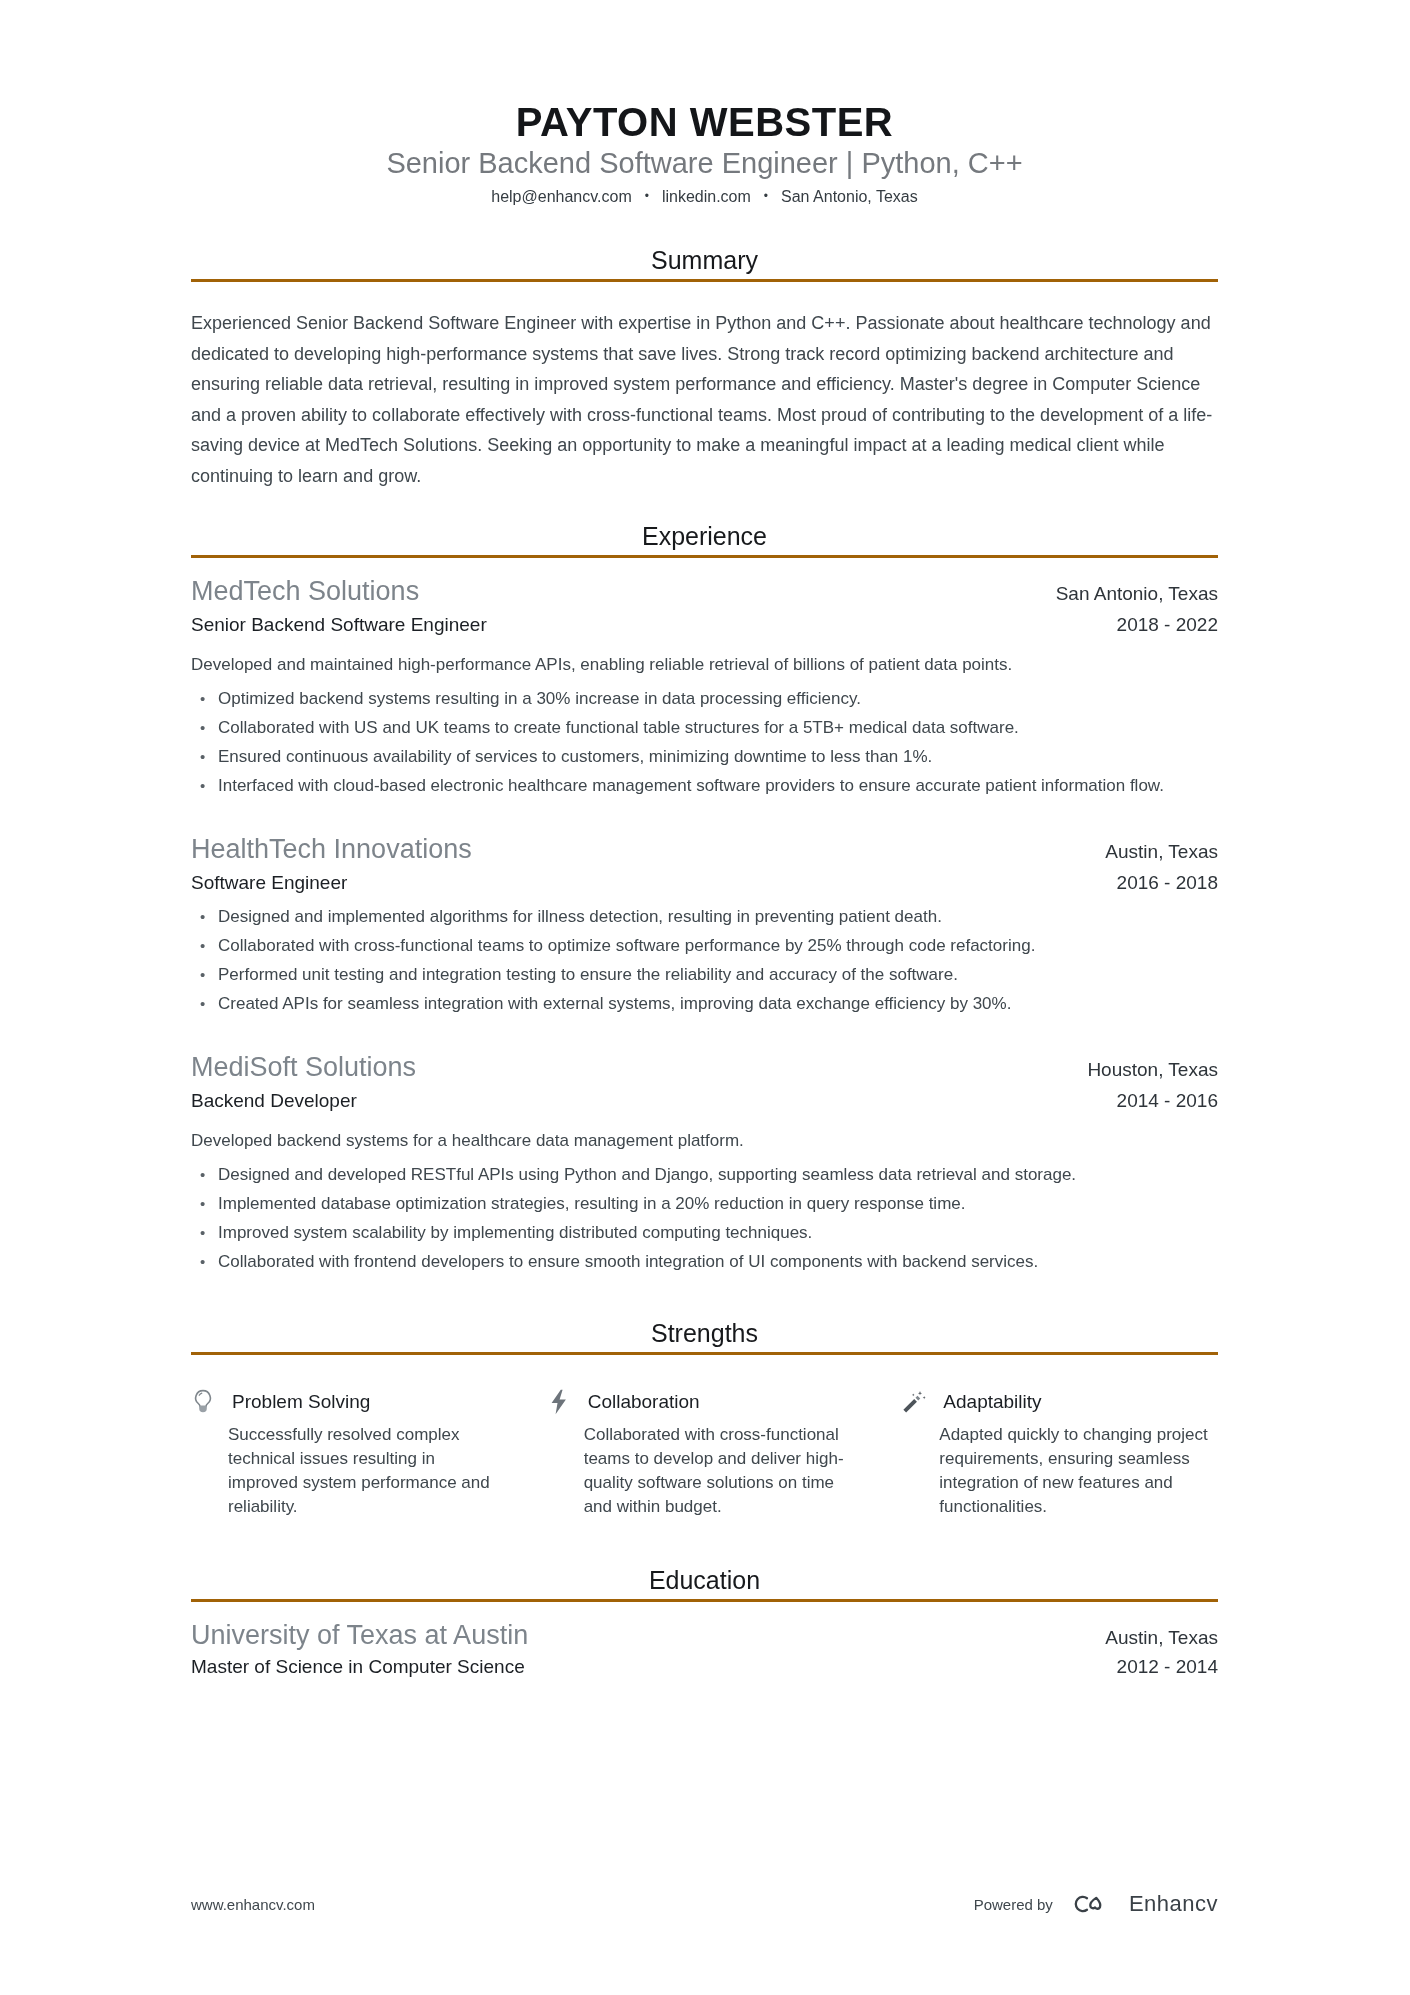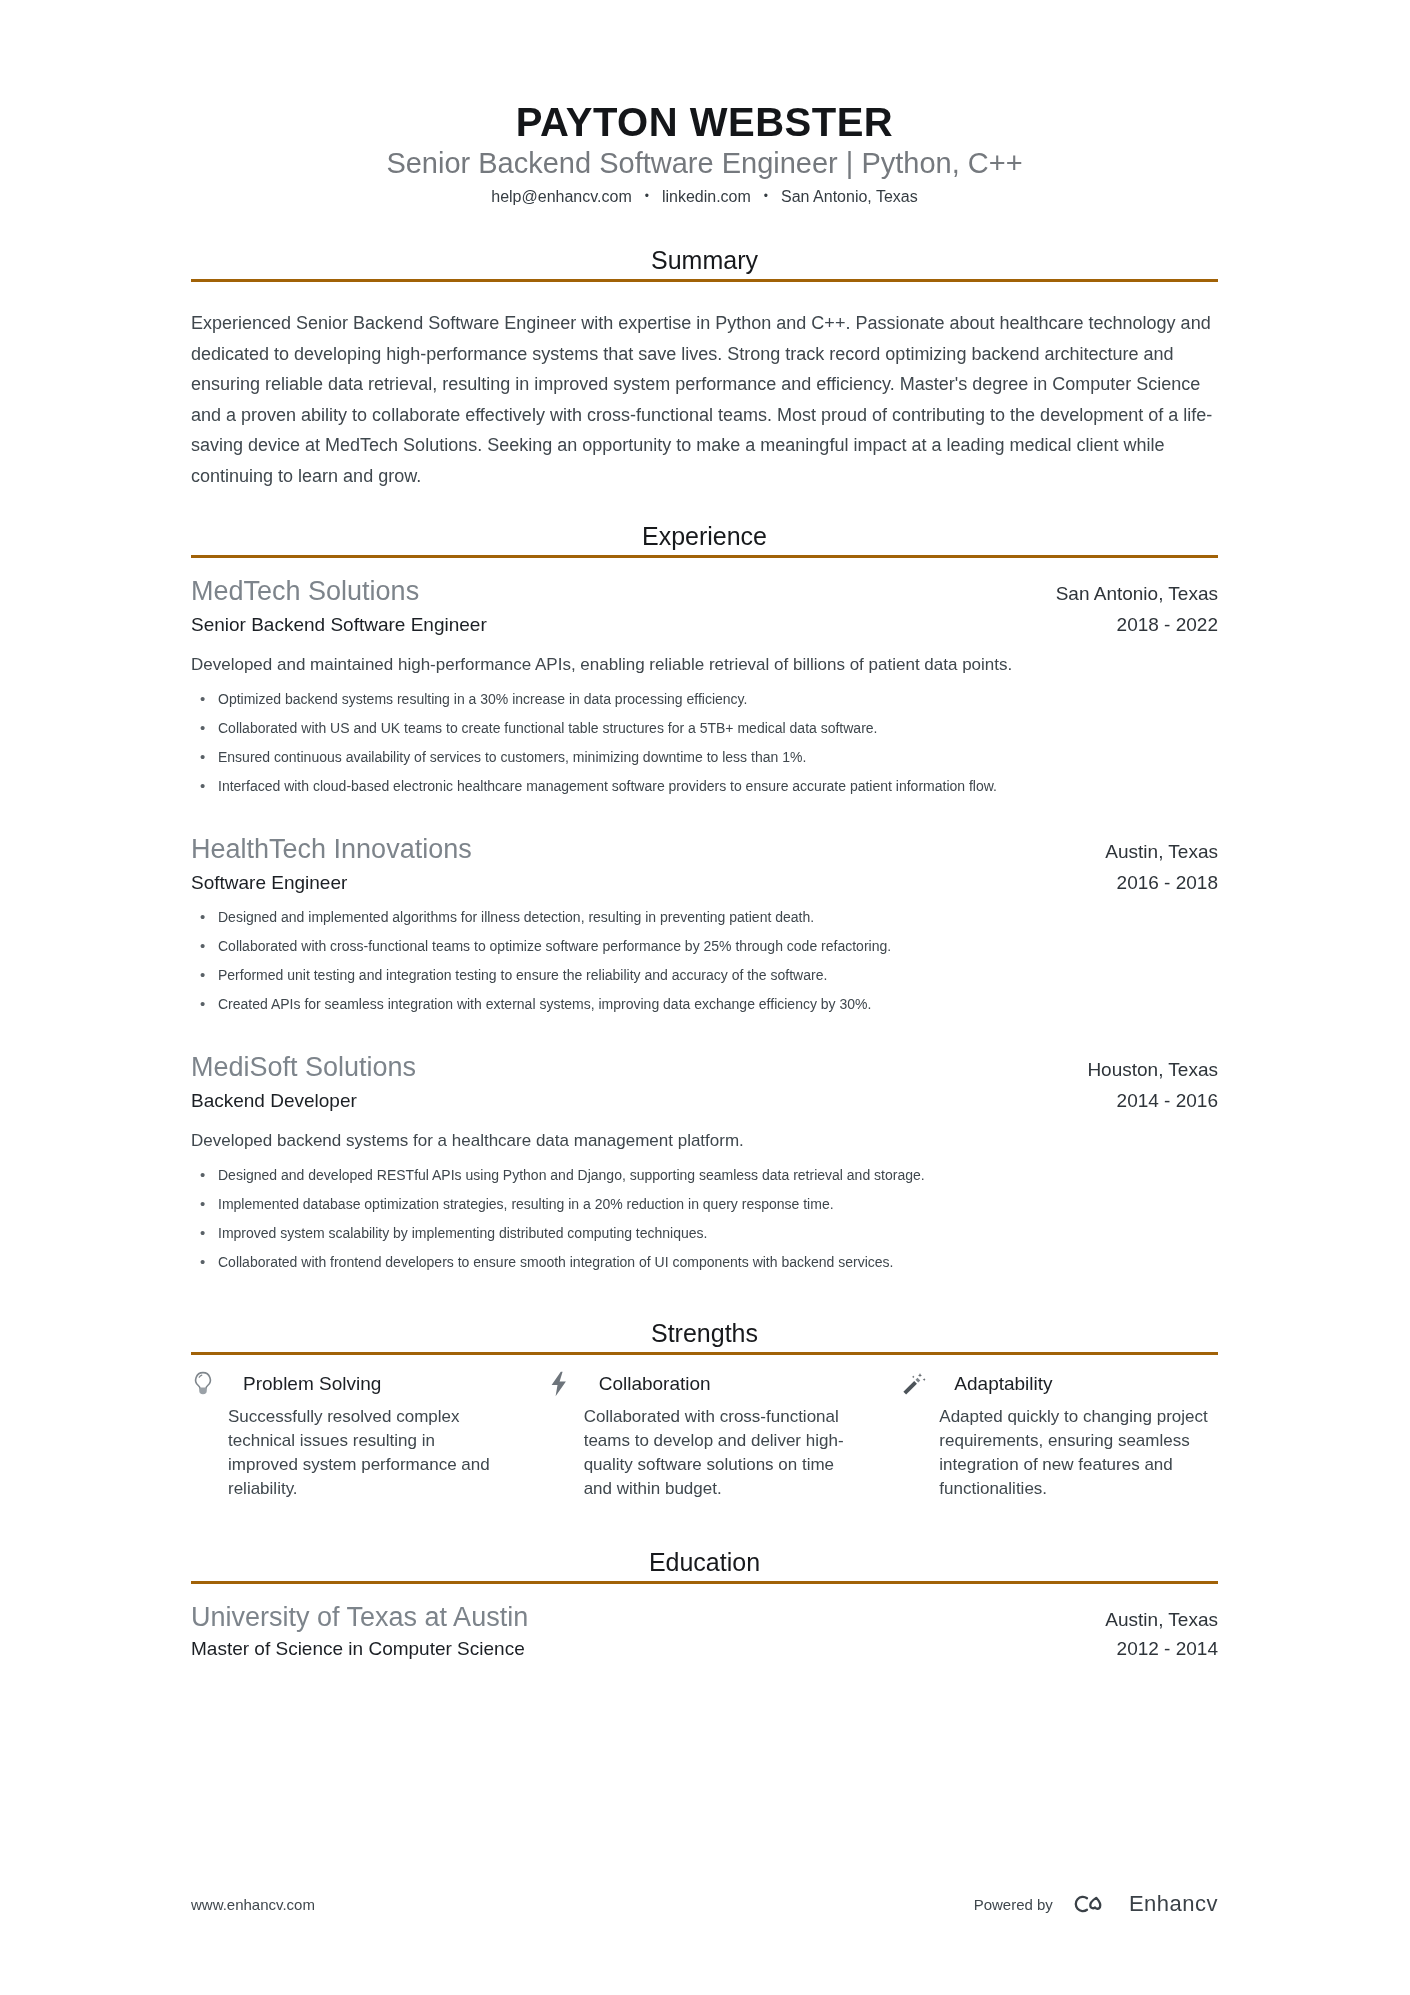--- a/index.html
+++ b/index.html
@@ -37,27 +37,27 @@
   .job + .job { margin-top:30px; }
   .row { display:flex; justify-content:space-between; align-items:baseline; }
   .company { font-size:27px; line-height:34px; font-weight:400; color:#7d848b; }
   .loc { font-size:19px; color:#2e343a; }
   .position { font-size:19px; line-height:26px; font-weight:500; color:#1b1f24; margin-top:4px; }
   .dates { font-size:19px; color:#2e343a; font-weight:400;text-align:center; }
   .job-desc { margin-top:14px; font-size:17px; line-height:26px; color:#3f474d; }
   ul.bullets { margin:8px 0 0 0; padding:0; list-style:none; }
   ul.bullets li {
     position:relative; padding-left:27px; margin-bottom:3px;
-    font-size:14px; line-height:26px; color:#3f474d;
+    font-size:17px; line-height:26px; color:#3f474d;
   }
   ul.bullets li::before { content:"•"; position:absolute; left:9px; top:0; color:#5a6167; font-size:15px; }
 
   
   .str-grid { margin-top:16px; display:grid; grid-template-columns:repeat(3,1fr); column-gap:40px; }
-  .str-head { display:flex; align-items:center; gap:28px; }
+  .str-head { display:flex; align-items:center; gap:17px;margin-top:18px; }
   .str-title { font-size:19px; line-height:26px; font-weight:500; color:#1b1f24; }
   .str-icon { flex:0 0 auto; width:24px; height:26px; display:flex; align-items:center; justify-content:center; }
   .str-text { margin:8px 0 0 37px; font-size:17px; line-height:24px; color:#3f474d; }
 
   
   .edu { margin-top:16px; }
   .degree { font-size:19px; line-height:26px; font-weight:500; color:#1b1f24; margin-top:2px; }
 
   
   .footer { margin-top:auto; display:flex; justify-content:space-between; align-items:center; }

